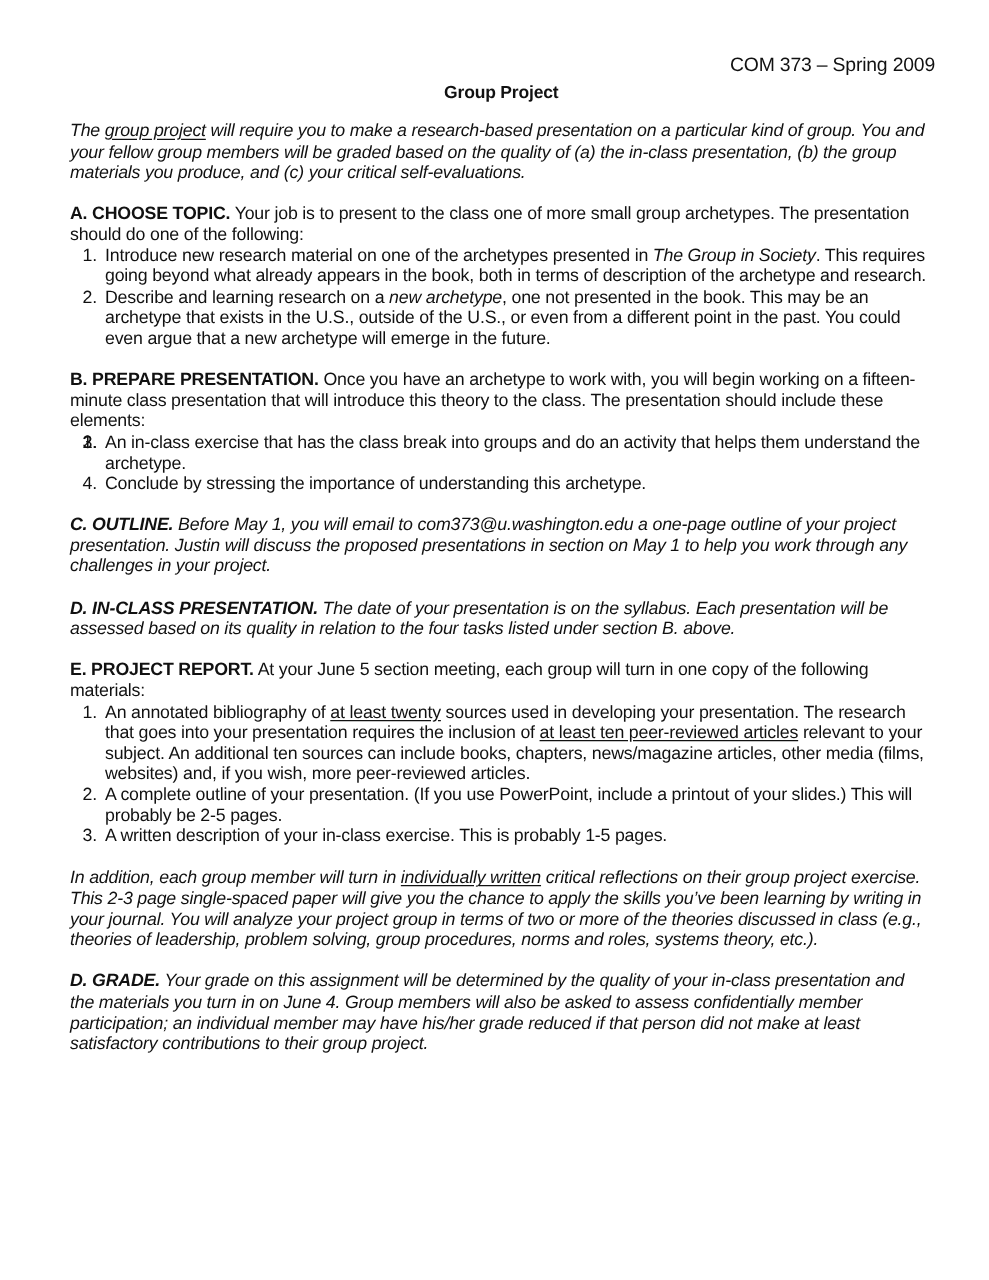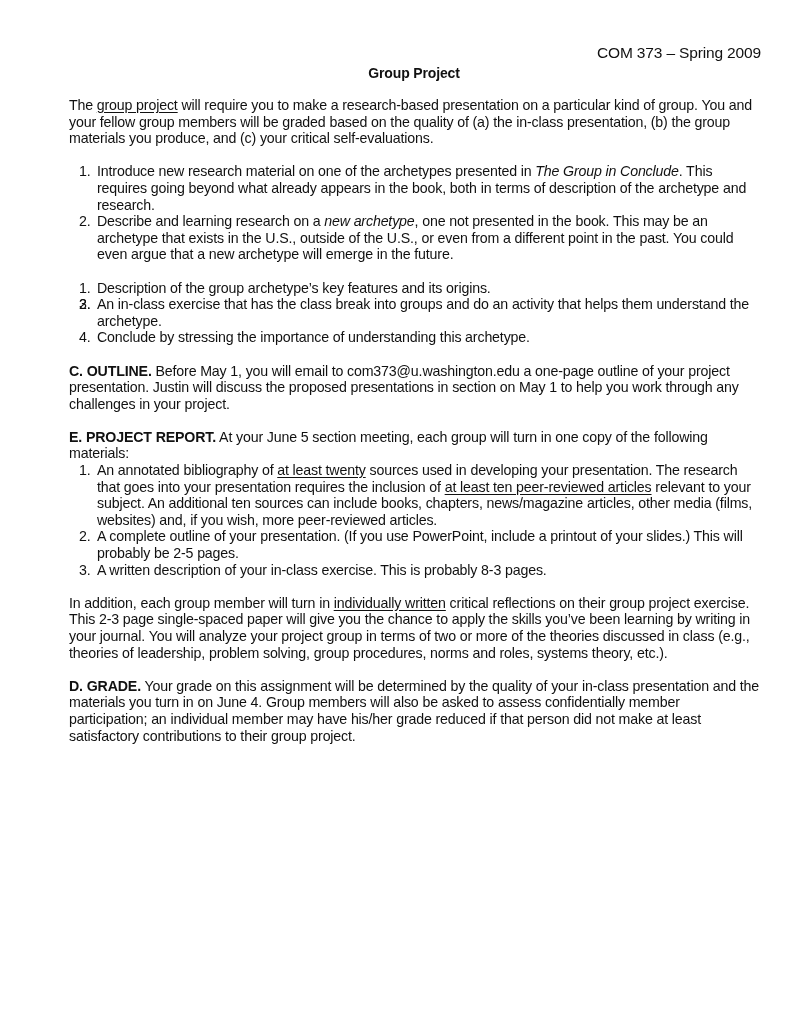--- a/index.html
+++ b/index.html
@@ -2,75 +2,78 @@
 <html><head>
 <meta charset="utf-8">
 <style>
   html, body { margin: 0; padding: 0; background: #ffffff; }
   body {
     width: 791px; height: 1024px; overflow: hidden; position: relative;
     font-family: "Liberation Sans", "DejaVu Sans", sans-serif;
     color: #111111;
   }
   .page {
-    position: absolute; left: 69px; top: 44px; width: 690px;
+    position: absolute; left: 56px; top: 44px; width: 690px;
     font-size: 14.2px; line-height: 16.6px; letter-spacing: -0.15px;
   }
   .course {
     text-align: right; font-size: 15.5px; line-height: 18px; margin-right: -2px;
   }
   .title {
     text-align: center; font-weight: bold; font-size: 14px; line-height: 16px;
     margin-top: 3px; margin-bottom: 16px;
   }
-  p { margin: 0 0 16.6px 0; }
+  p { margin: 0 0 16.6px 0; font-style: italic; }
   .u { text-decoration: underline; text-underline-offset: 2px; }
   .b { font-weight: bold; }
   .i { font-style: italic; }
   ol { margin: 0; padding-left: 0; list-style: none; }
   ol li { position: relative; padding-left: 28px; margin-left: 0; }
   ol li .num { position: absolute; left: 10px; top: 0; }
   .sec { margin-bottom: 16.6px; }
 </style>
 </head>
 <body>
 
 <div class="page">
 
   <div class="course">COM 373 – Spring 2009</div>
   <div class="title">Group Project</div>
 
   <p><span>The </span><span class="u">group project</span><span> will require you to make a research-based presentation on a particular kind of group. You and your fellow group members will be graded based on the quality of (a) the in-class presentation, (b) the group materials you produce, and (c) your critical self-evaluations.</span></p>
 
   <div class="sec">
+    <div><span class="b">A. CHOOSE TOPIC.</span><span> Your job is to present to the class one of more small group archetypes. The presentation should do one of the following:</span></div>
     <ol>
-      <li><span class="num">1.</span><span>Introduce new research material on one of the archetypes presented in </span><span class="i">The Group in Conclude</span><span>. This requires going beyond what already appears in the book, both in terms of description of the archetype and research.</span></li>
+      <li><span class="num">1.</span><span>Introduce new research material on one of the archetypes presented in </span><span class="i">The Group in Society</span><span>. This requires going beyond what already appears in the book, both in terms of description of the archetype and research.</span></li>
       <li><span class="num">2.</span><span>Describe and learning research on a </span><span class="i">new archetype</span><span>, one not presented in the book. This may be an archetype that exists in the U.S., outside of the U.S., or even from a different point in the past. You could even argue that a new archetype will emerge in the future.</span></li>
     </ol>
   </div>
 
 
   <div class="sec">
+    <div><span class="b">B. PREPARE PRESENTATION.</span><span> Once you have an archetype to work with, you will begin working on a fifteen-minute class presentation that will introduce this theory to the class. The presentation should include these elements:</span></div>
     <ol>
-      <li><span class="num">1.</span><span>Description of the group archetype’s key features and its origins.</span></li>
+      <li><span class="num">1.</span></li>
       <li><span class="num">2.</span></li>
       <li><span class="num">3.</span><span>An in-class exercise that has the class break into groups and do an activity that helps them understand the archetype.</span></li>
       <li><span class="num">4.</span><span>Conclude by stressing the importance of understanding this archetype.</span></li>
     </ol>
   </div>
 
   <p><span class="b">C. OUTLINE.</span><span> Before May 1, you will email to com373@u.washington.edu a one-page outline of your project presentation. Justin will discuss the proposed presentations in section on May 1 to help you work through any challenges in your project.</span></p>
 
+  <p><span class="b">D. IN-CLASS PRESENTATION.</span><span> The date of your presentation is on the syllabus. Each presentation will be assessed based on its quality in relation to the four tasks listed under section B. above.</span></p>
 
   <div class="sec">
     <div><span class="b">E. PROJECT REPORT.</span><span> At your June 5 section meeting, each group will turn in one copy of the following materials:</span></div>
     <ol>
       <li><span class="num">1.</span><span>An annotated bibliography of </span><span class="u">at least twenty</span><span> sources used in developing your presentation. The research that goes into your presentation requires the inclusion of </span><span class="u">at least ten peer-reviewed articles</span><span> relevant to your subject. An additional ten sources can include books, chapters, news/magazine articles, other media (films, websites) and, if you wish, more peer-reviewed articles.</span></li>
       <li><span class="num">2.</span><span>A complete outline of your presentation. (If you use PowerPoint, include a printout of your slides.) This will probably be 2-5 pages.</span></li>
-      <li><span class="num">3.</span><span>A written description of your in-class exercise. This is probably 8-3 pages.</span></li>
+      <li><span class="num">3.</span><span>A written description of your in-class exercise. This is probably 1-5 pages.</span></li>
     </ol>
   </div>
 
   <p><span>In addition, each group member will turn in </span><span class="u">individually written</span><span> critical reflections on their group project exercise. This 2-3 page single-spaced paper will give you the chance to apply the skills you’ve been learning by writing in your journal. You will analyze your project group in terms of two or more of the theories discussed in class (e.g., theories of leadership, problem solving, group procedures, norms and roles, systems theory, etc.).</span></p>
 
   <p><span class="b">D. GRADE.</span><span> Your grade on this assignment will be determined by the quality of your in-class presentation and the materials you turn in on June 4. Group members will also be asked to assess confidentially member participation; an individual member may have his/her grade reduced if that person did not make at least satisfactory contributions to their group project.</span></p>
 
 </div>
 
 </body></html>

